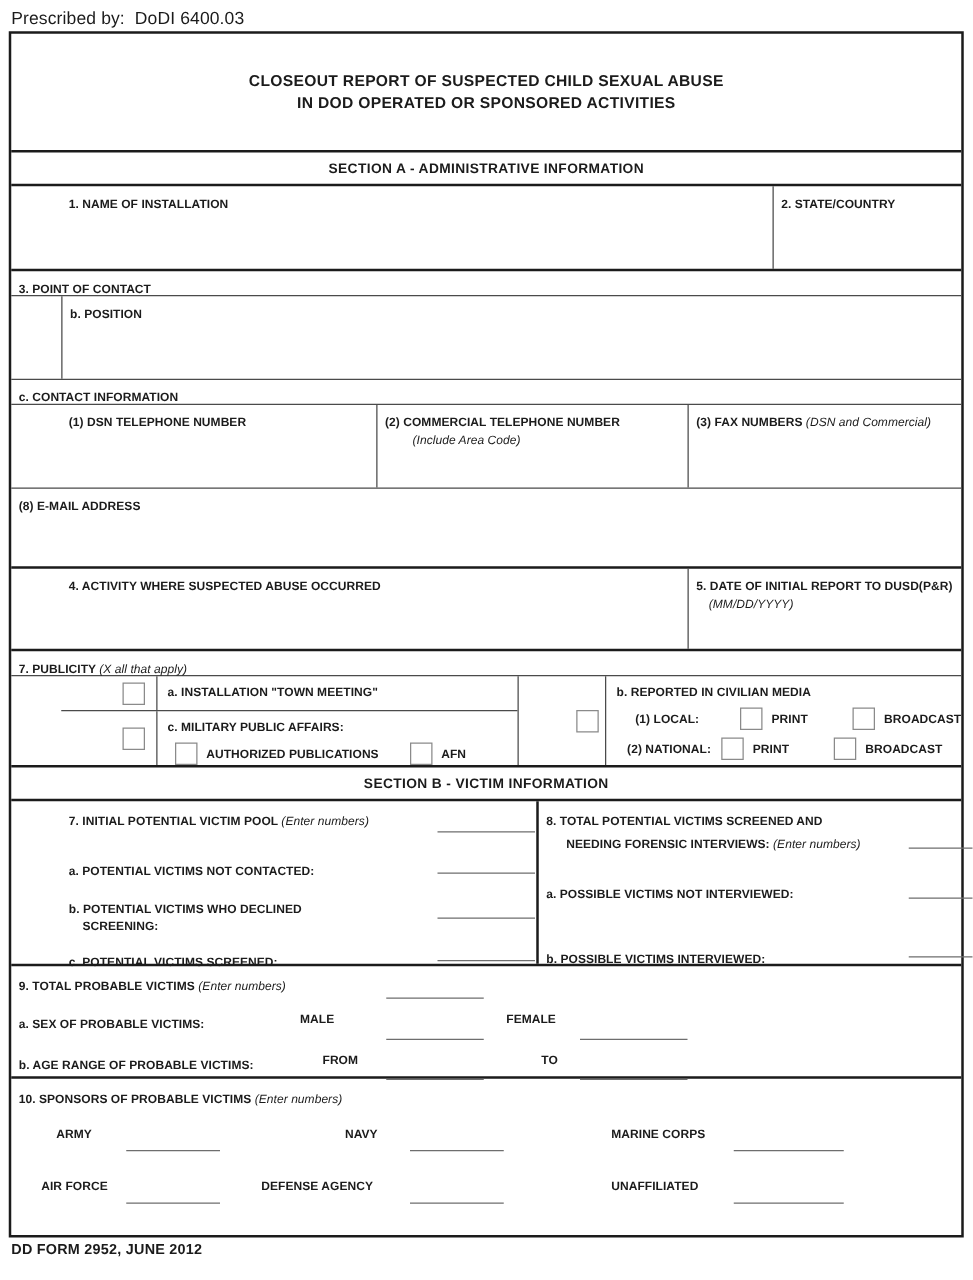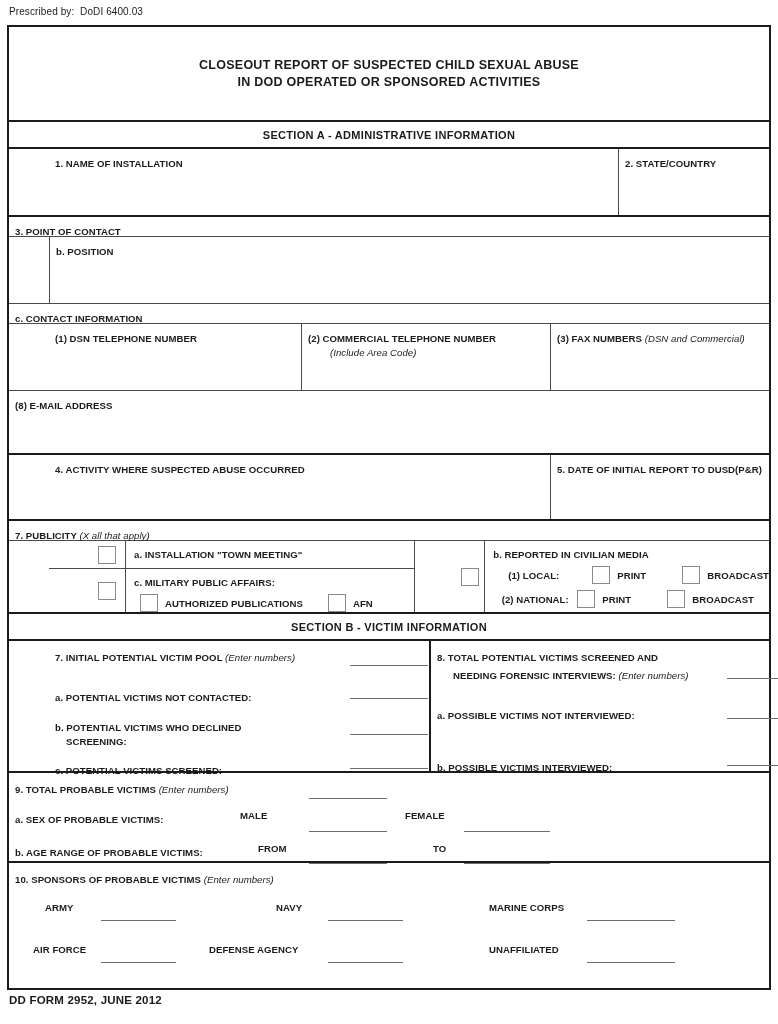--- a/index.html
+++ b/index.html
@@ -7,21 +7,21 @@
     width:778px;height:1024px;
     font-family:"Liberation Sans", sans-serif;
     color:#1b1b1b;
     -webkit-font-smoothing:antialiased;
   }
   .page{position:relative;width:778px;height:1024px;box-sizing:border-box;}
 
   
   .prescribed{
     position:absolute;left:9px;top:6px;
-    font-size:10px;letter-spacing:.1px;white-space:pre;
+    font-size:14px;letter-spacing:.1px;white-space:pre;
   }
 
   
   .frame{
     position:absolute;left:7px;top:25px;width:764px;height:965px;
     box-sizing:border-box;border:2px solid #1b1b1b;
     display:flex;flex-direction:column;
   }
   .hline{height:1px;background:#4a4a4a;flex:none;}
   .hline.dark{background:#1b1b1b;height:2px;}
@@ -139,20 +139,21 @@
     </div>
     <div class="hline dark"></div>
 
     <div class="row" style="height:64px;">
       <div class="cell" style="width:501px;">
         <span class="lbl">4. ACTIVITY WHERE SUSPECTED ABUSE OCCURRED</span>
       </div>
       <div class="vline"></div>
       <div class="cell" style="flex:1;">
         <span class="lbl">5. DATE OF INITIAL REPORT TO DUSD(P&amp;R)</span>
+        <span class="lbl-n ital sub" style="padding-left:10px;">(MM/DD/YYYY)</span>
       </div>
     </div>
     <div class="hline dark"></div>
 
     <div class="cell" style="height:19px;">
       <span class="lbl">7. PUBLICITY </span><span class="lbl ital">(X all that apply)</span>
     </div>
     <div class="hline"></div>
 
     <div class="row" style="height:71px;">

